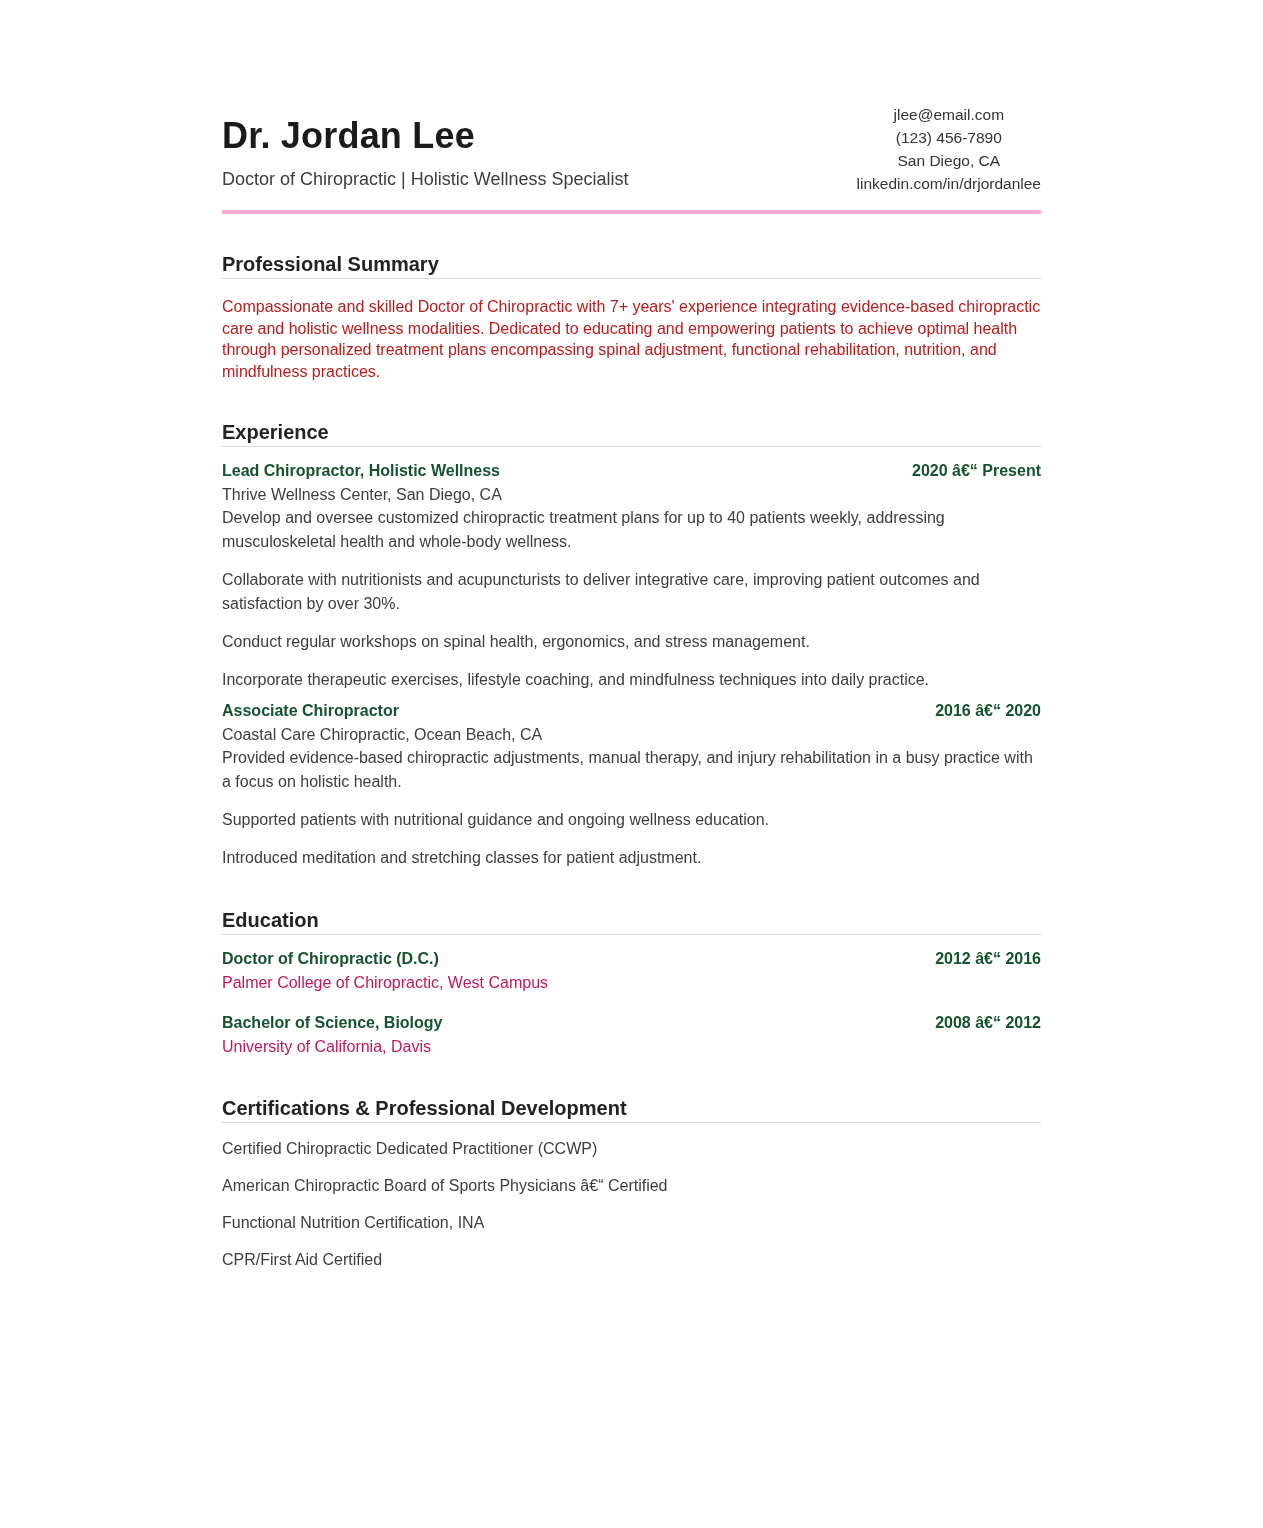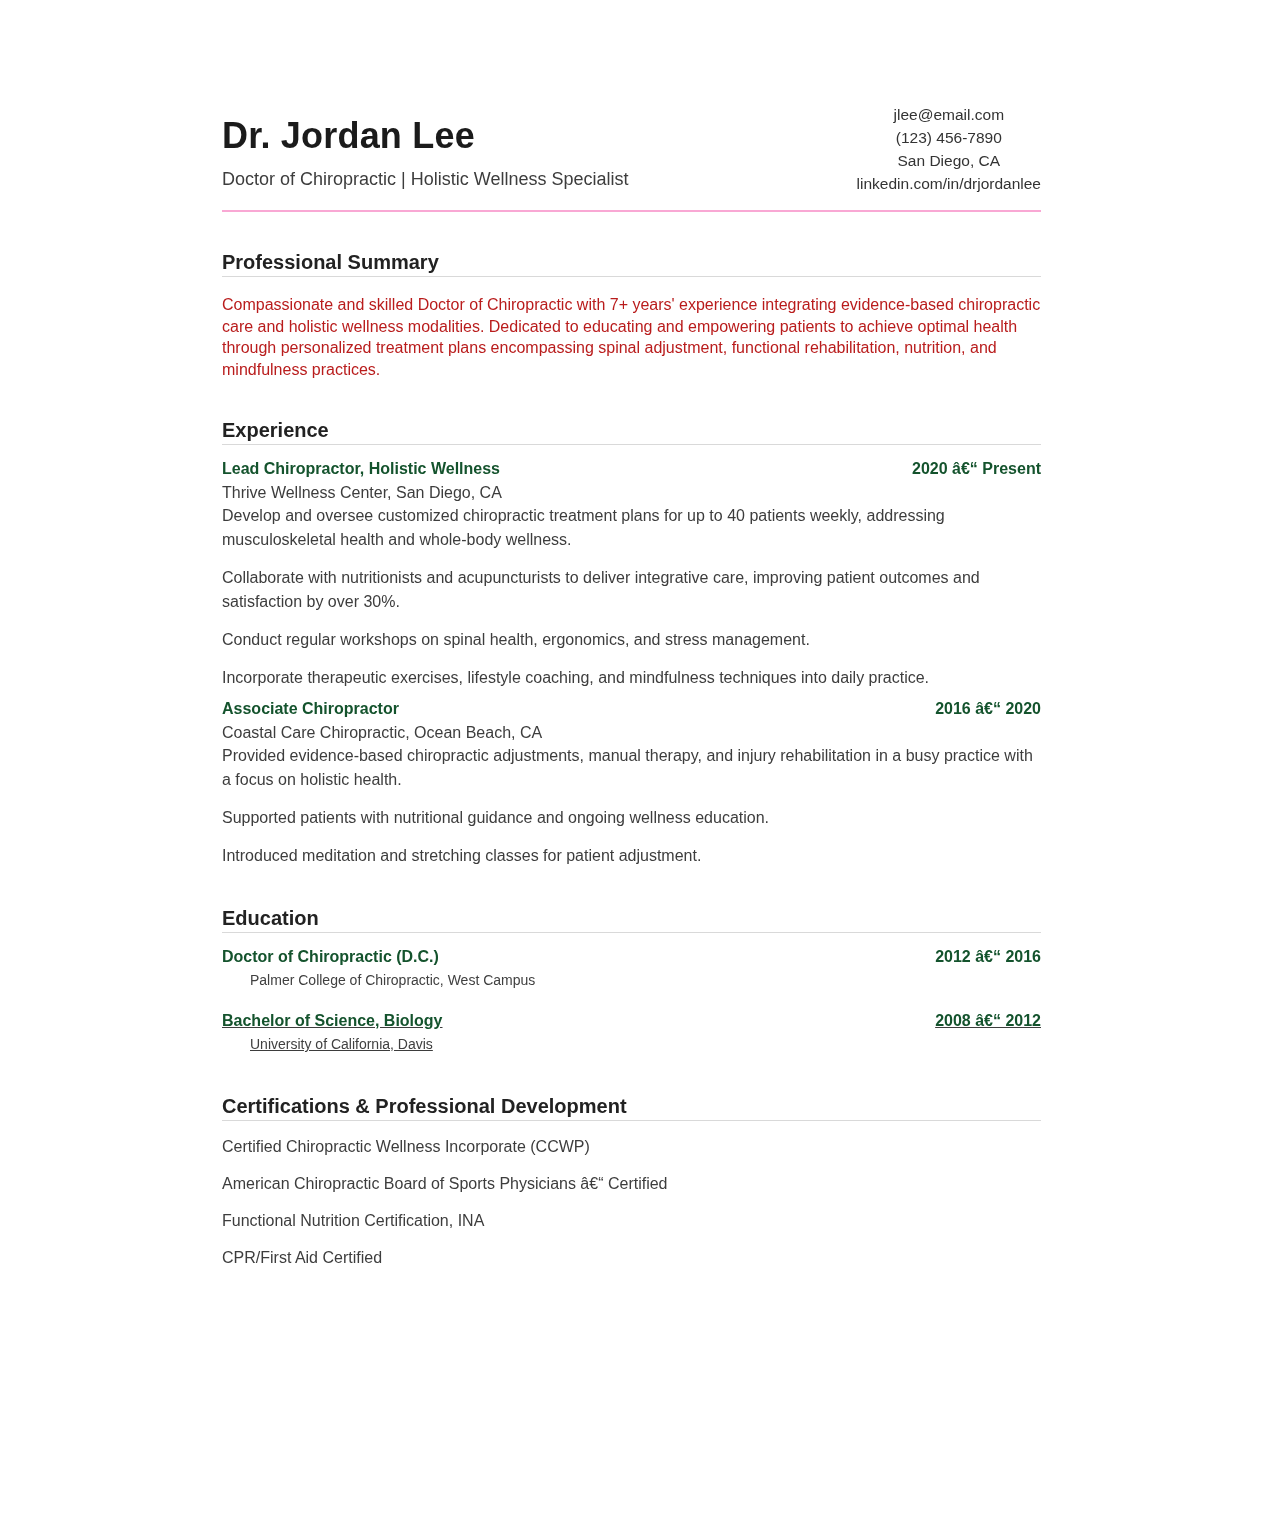--- a/index.html
+++ b/index.html
@@ -19,21 +19,21 @@
     width: 819px;
     margin: 0 auto;
     padding-top: 100px;
   }
 
   
   .resume-header {
     display: flex;
     justify-content: space-between;
     align-items: flex-start;
-    border-bottom: 2px solid #f9a8d4;
+    border-bottom: 4px solid #f9a8d4;
     padding-bottom: 15px;
   }
   .head-left { padding-top: 15px; }
   .person-name {
     margin: 0;
     font-size: 36px;
     line-height: 42px;
     font-weight: 700;
     color: #1b1b1b;
     letter-spacing: 0.2px;
@@ -90,27 +90,26 @@
   .job-desc p {
     margin: 0 0 14px 0;
     font-size: 16px;
     line-height: 24px;
     color: #3d3d3d;
   }
   .job-desc p:last-child { margin-bottom: 0; }
 
   
   .edu-entry { margin-top: 13px; }
-  .edu-entry + .edu-entry { margin-top: 18px; text-decoration: underline; }
+  .edu-entry + .edu-entry { margin-top: 18px; }
   .school-line {
-    font-size: 14px;
+    font-size: 16px;
     line-height: 23px;
-    color: #404040;
+    color: #be185d;
     margin-top: 1px;
-    margin-left: 28px;
   }
 
   
   .cert-list { margin-top: 15px; }
   .cert-item {
     font-size: 16px;
     line-height: 22px;
     color: #3d3d3d;
     margin-bottom: 15px;
   }
@@ -186,20 +185,20 @@
         <span>Bachelor of Science, Biology</span>
         <span>2008 â€“ 2012</span>
       </div>
       <div class="school-line">University of California, Davis</div>
     </div>
   </section>
 
   <section class="section">
     <h2 class="section-title">Certifications &amp; Professional Development</h2>
     <div class="cert-list">
-      <div class="cert-item">Certified Chiropractic Wellness Incorporate (CCWP)</div>
+      <div class="cert-item">Certified Chiropractic Dedicated Practitioner (CCWP)</div>
       <div class="cert-item">American Chiropractic Board of Sports Physicians â€“ Certified</div>
       <div class="cert-item">Functional Nutrition Certification, INA</div>
       <div class="cert-item">CPR/First Aid Certified</div>
     </div>
   </section>
 
 </div>
 
 </body></html>

